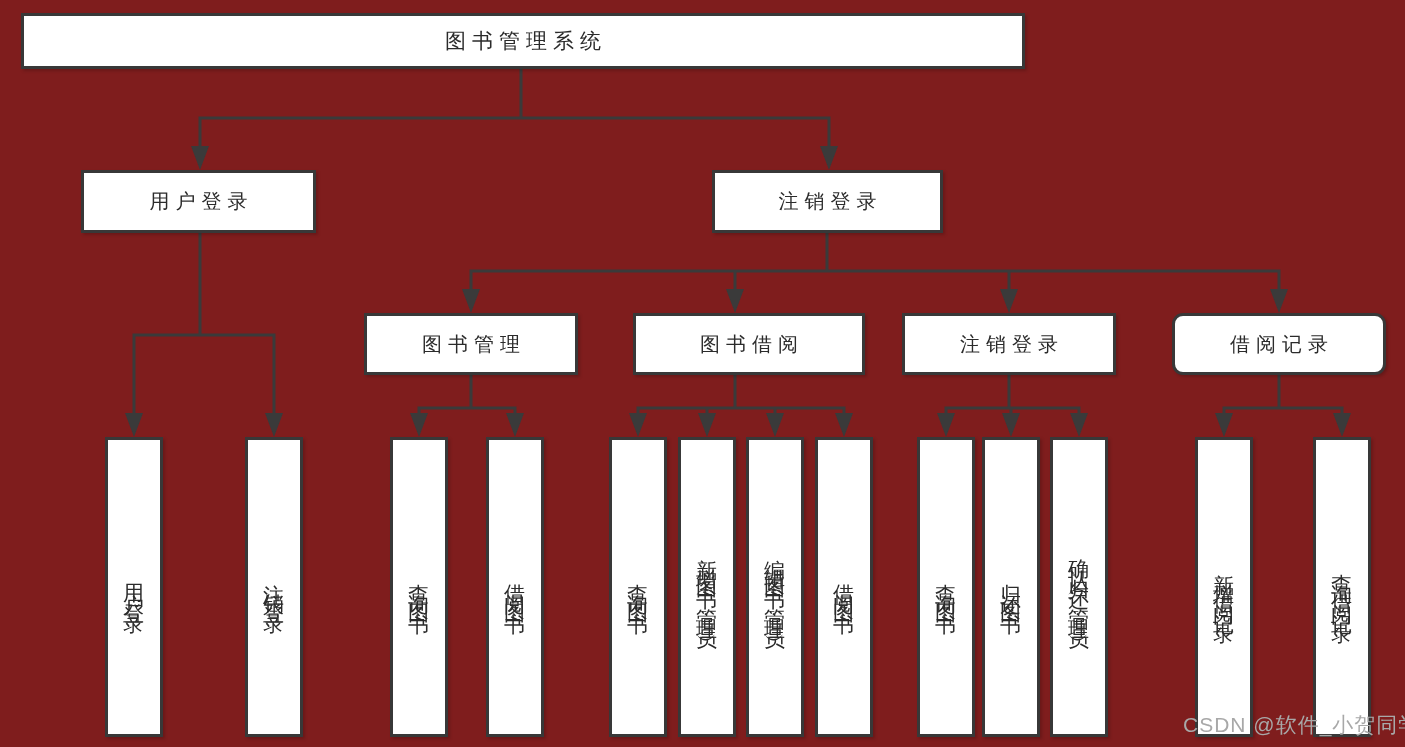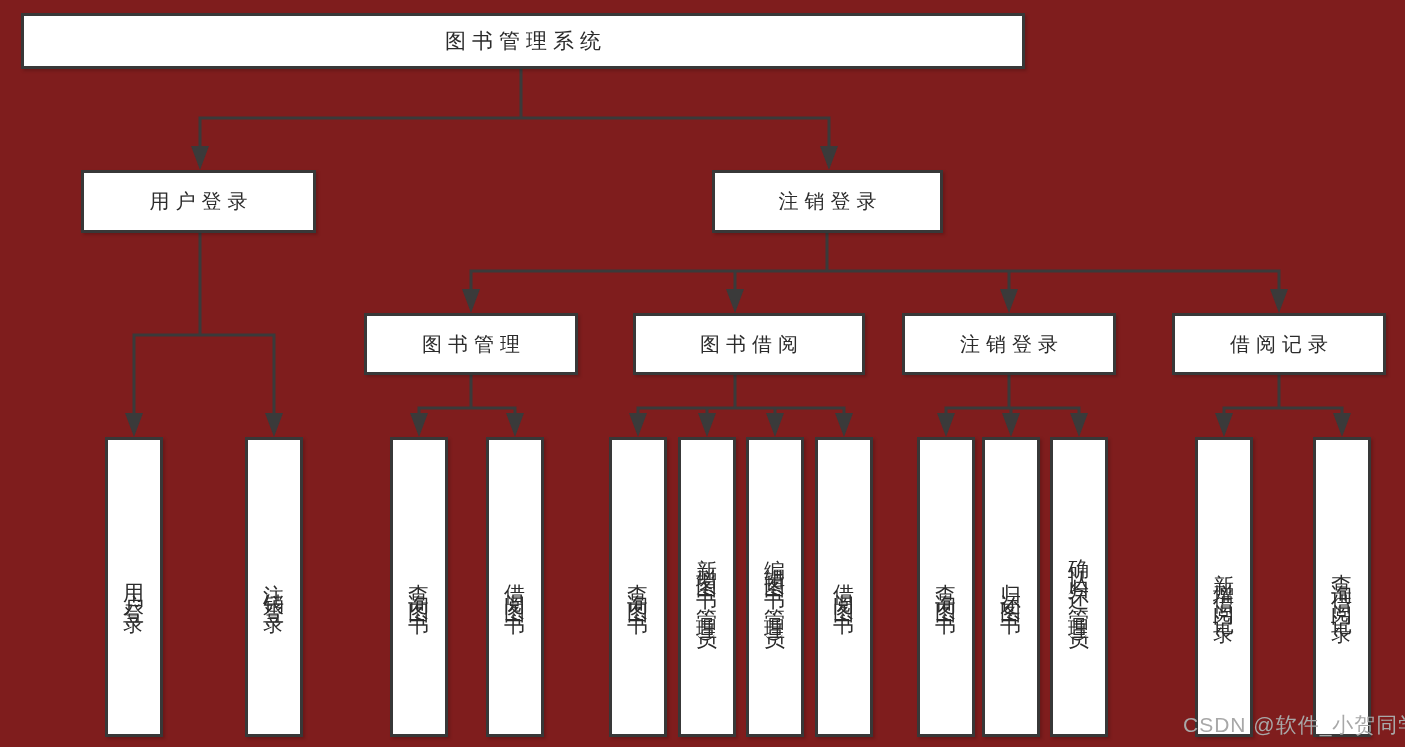--- a/index.html
+++ b/index.html
@@ -97,21 +97,21 @@
 
   <div class="node hbox lvl3" style="left:364px;width:214px;">
     <span>图书管理</span>
   </div>
   <div class="node hbox lvl3" style="left:633px;width:232px;">
     <span>图书借阅</span>
   </div>
   <div class="node hbox lvl3" style="left:902px;width:214px;">
     <span>注销登录</span>
   </div>
-  <div class="node hbox lvl3" style="left:1172px;width:214px;">
+  <div class="node hbox lvl3" style="left:1172px;width:214px;border-radius:11px;">
     <span>借阅记录</span>
   </div>
 
   <div class="node leaf" style="left:105px;">
     <span>用户登录</span>
   </div>
   <div class="node leaf" style="left:245px;">
     <span>注销登录</span>
   </div>
 

